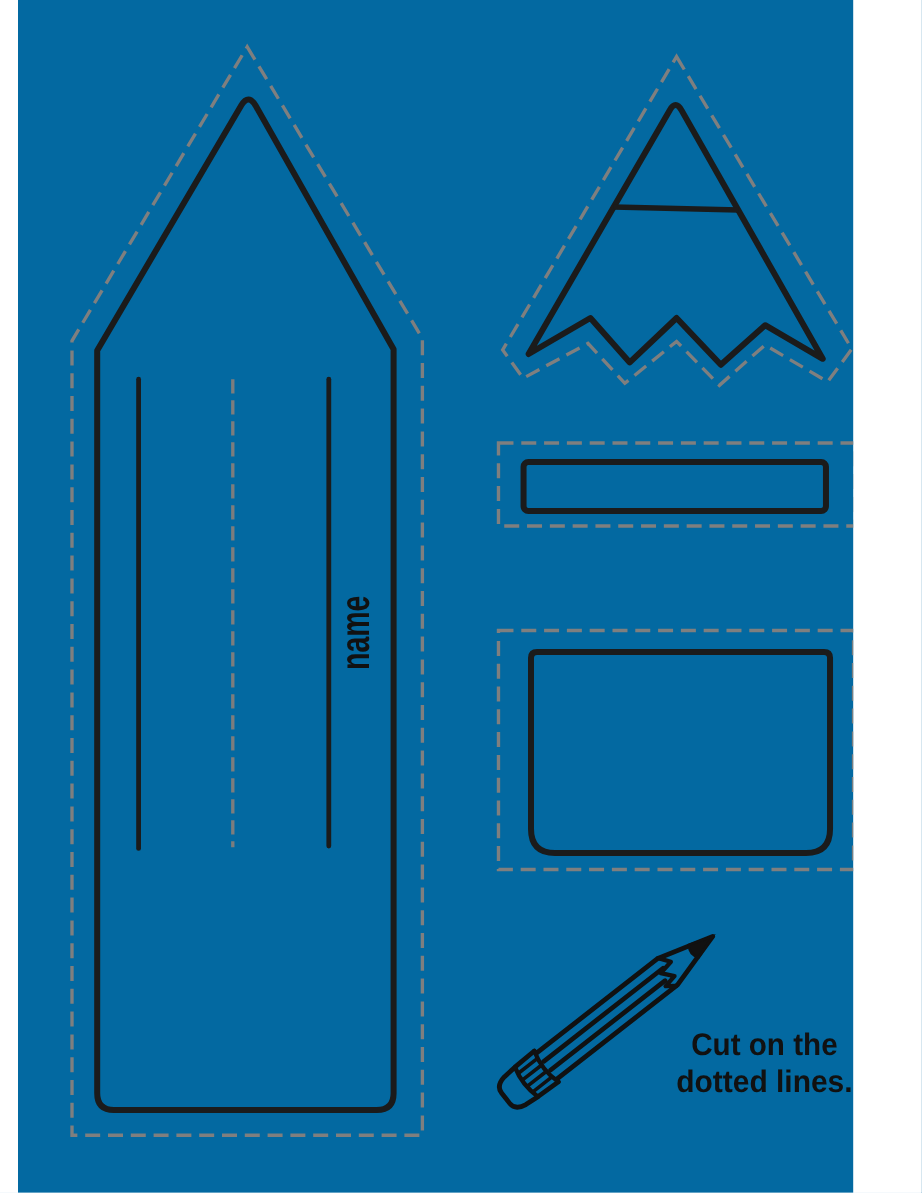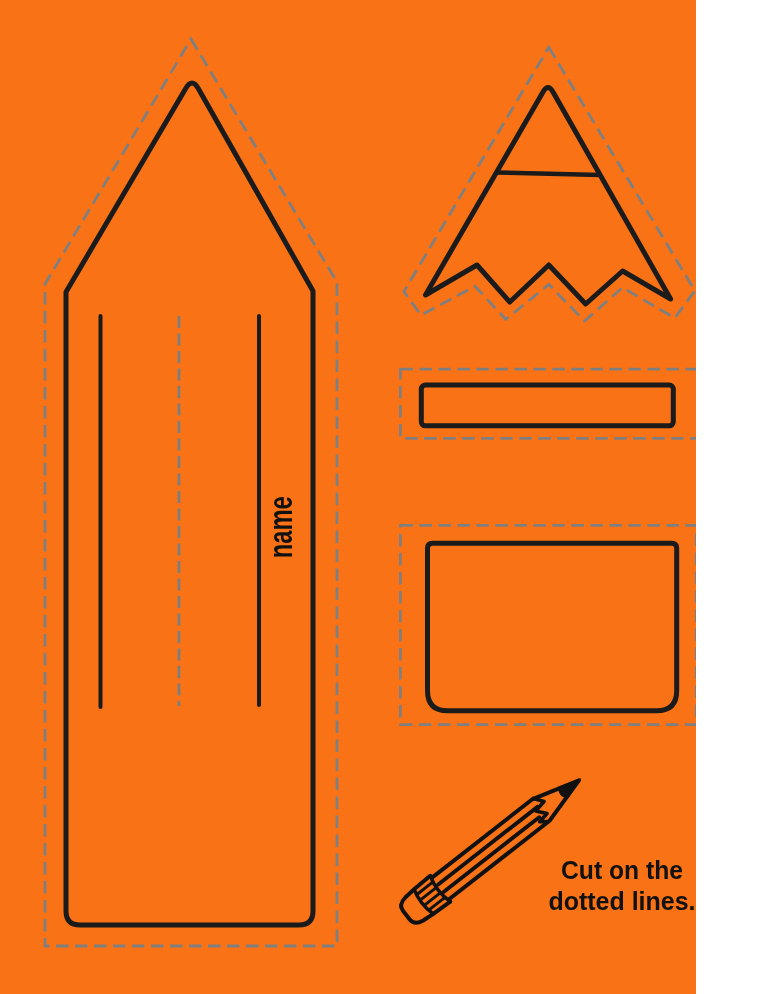--- a/index.html
+++ b/index.html
@@ -1,17 +1,17 @@
 <!DOCTYPE html>
 <html><head>
 <meta charset="utf-8">
 <style>
   html,body{margin:0;padding:0;background:#ffffff;}
-  .page{position:relative;width:696px;height:994px;background:#f97316;overflow:hidden;
-        font-family:"Liberation Sans", sans-serif;}
+  .page{position:relative;width:696px;height:994px;background:#0369a1;overflow:hidden;
+        font-family:"Liberation Sans", sans-serif;margin-left:15px;}
   svg{display:block;}
 </style>
 </head>
 <body>
 <div class="page">
 <svg width="768" height="994" viewBox="0 0 768 994" xmlns="http://www.w3.org/2000/svg">
 
   <polygon points="191,39 337,282 337,946 45,946 45,284" fill="none" stroke="#7f7f7f" stroke-width="2.8" stroke-dasharray="12.5 6.5"></polygon>
 
   <path d="M66,292 L186,88 Q192,78 198,88 L313,291 L313,911

